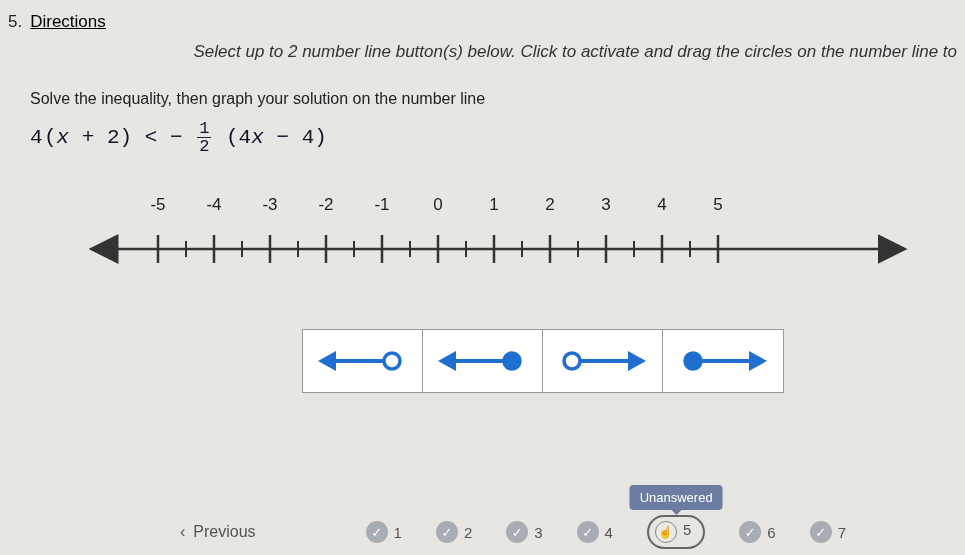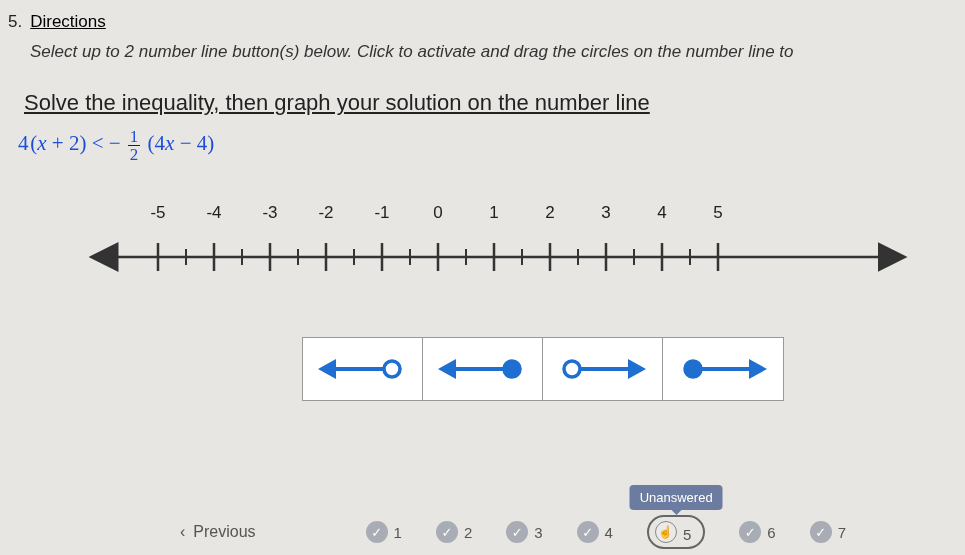--- a/index.html
+++ b/index.html
@@ -23,32 +23,32 @@
     .directions-link {
       text-decoration: underline;
       color: #000000;
       cursor: pointer;
     }
     .instructions {
       font-style: italic;
       color: #333;
       font-size: 17px;
       margin: 0 0 28px 22px;
+      text-align: right;
     }
     .prompt {
       color: #222;
-      font-size: 22px;
-      margin: 0 0 12px 16px;
-      text-decoration: underline;
+      font-size: 16px;
+      margin: 0 0 12px 22px;
     }
     .formula {
-      font-family: Liberation Serif, serif;
+      font-family: Liberation Mono, monospace;
       font-size: 21px;
-      color: #1d4ed8;
-      margin-left: 10px;
+      color: #0f172a;
+      margin-left: 22px;
       margin-bottom: 40px;
     }
     .formula .frac {
       display: inline-block;
       vertical-align: middle;
       text-align: center;
       font-size: 17px;
       line-height: 1;
       margin: 0 2px;
     }
@@ -138,21 +138,21 @@
       align-items: center;
       justify-content: center;
       color: #fff;
       font-size: 13px;
     }
     .current-pill {
       border: 2px solid #666;
       border-radius: 18px;
       padding: 4px 12px 4px 6px;
       display: flex;
-      align-items: flex-end;
+      align-items: flex-start;
       gap: 6px;
       position: relative;
     }
     .pointer-icon {
       width: 22px; height: 22px;
       border-radius: 50%;
       border: 1.5px solid #888;
       display: inline-flex;
       align-items: center;
       justify-content: center;

